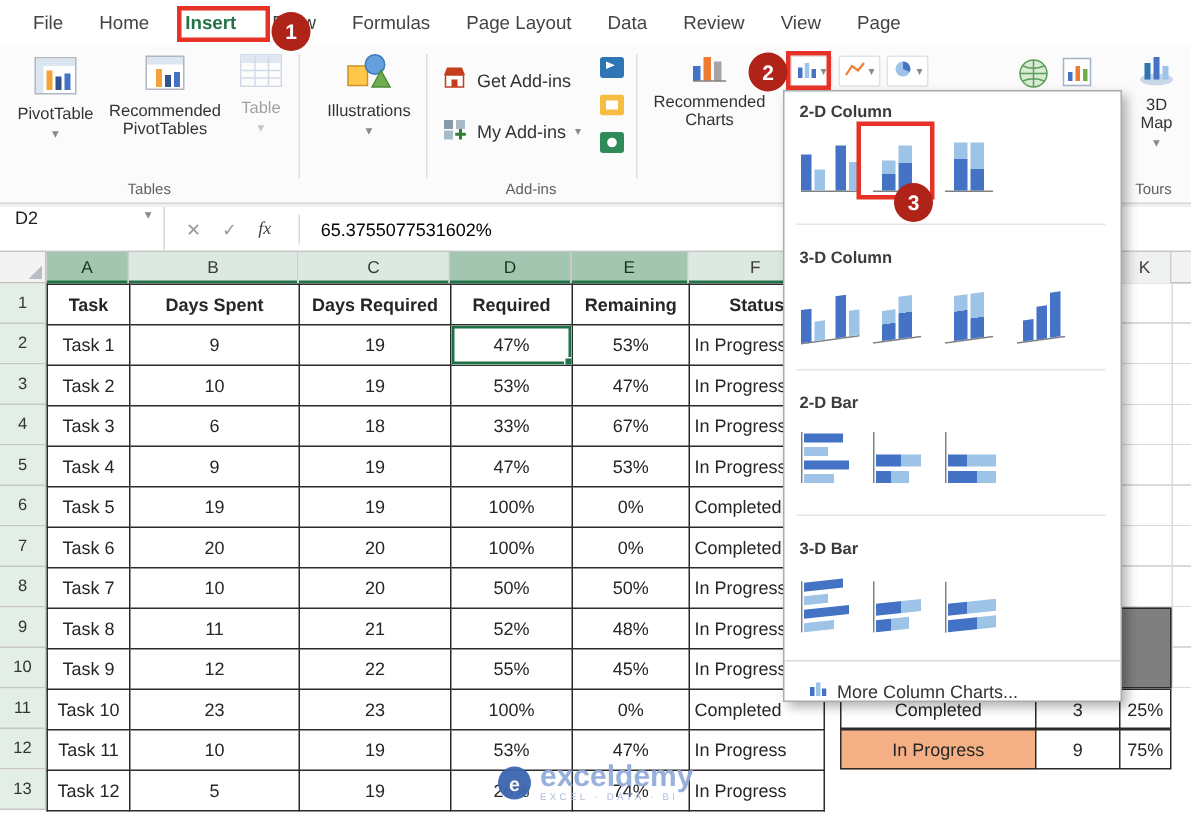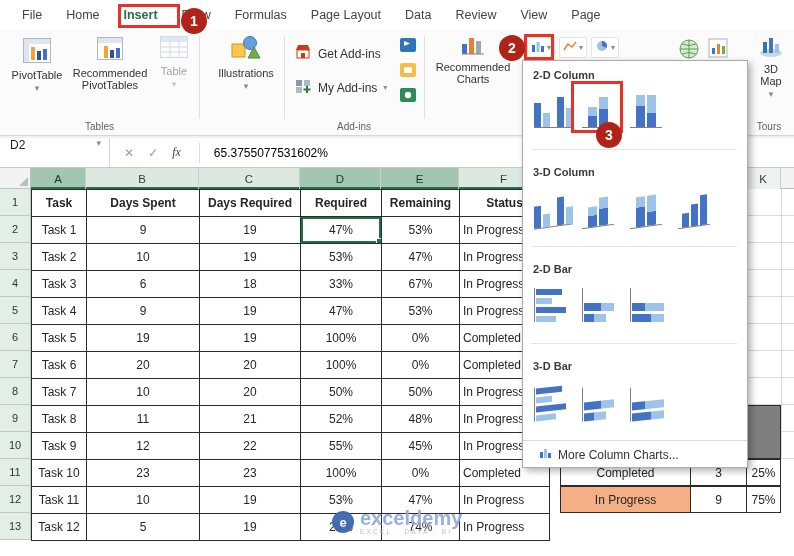--- a/index.html
+++ b/index.html
@@ -68,21 +68,21 @@
 .ci{width:42px;height:44px;padding:4px;background:#fff;border:1px solid transparent;display:flex;cursor:pointer}
 .bars{flex:1;display:flex;align-items:flex-end;justify-content:center;gap:2px;border-bottom:1px solid #808080}
 .bars i{display:block;width:7px}
 .bars .sp{width:3px;background:none}
 .hbars{flex:1;display:flex;flex-direction:column;justify-content:flex-end;align-items:flex-start;gap:3px;border-left:1px solid #808080;padding-left:1px}
 .hbars i{display:block;height:6px}
 .d{background:#4472C4}.l{background:#9DC3E6}
 .b3d{transform:skewY(-8deg) translateY(2px)}
 .b3dh{transform:skewY(-6deg) translateY(1px)}
 .cm-footsep{height:1px;background:#D9D9D9;margin:0 0 0 -6px}
-.cm-footer{height:27px;display:flex;align-items:center;gap:7px;padding-left:10px;font-size:12px;color:#333;cursor:pointer}
+.cm-footer{height:27px;display:flex;align-items:flex-end;gap:7px;padding-left:10px;font-size:12px;color:#333;cursor:pointer}
 
 
 .ann-box{position:absolute;border:3px solid #E63227;z-index:20;background:transparent}
 .ann-circle{position:absolute;width:26px;height:26px;border-radius:50%;background:#B02318;color:#fff;font-weight:bold;font-size:14px;display:flex;align-items:center;justify-content:center;z-index:21}
 </style>
 </head>
 <body>
 
 <div id="app">
 

